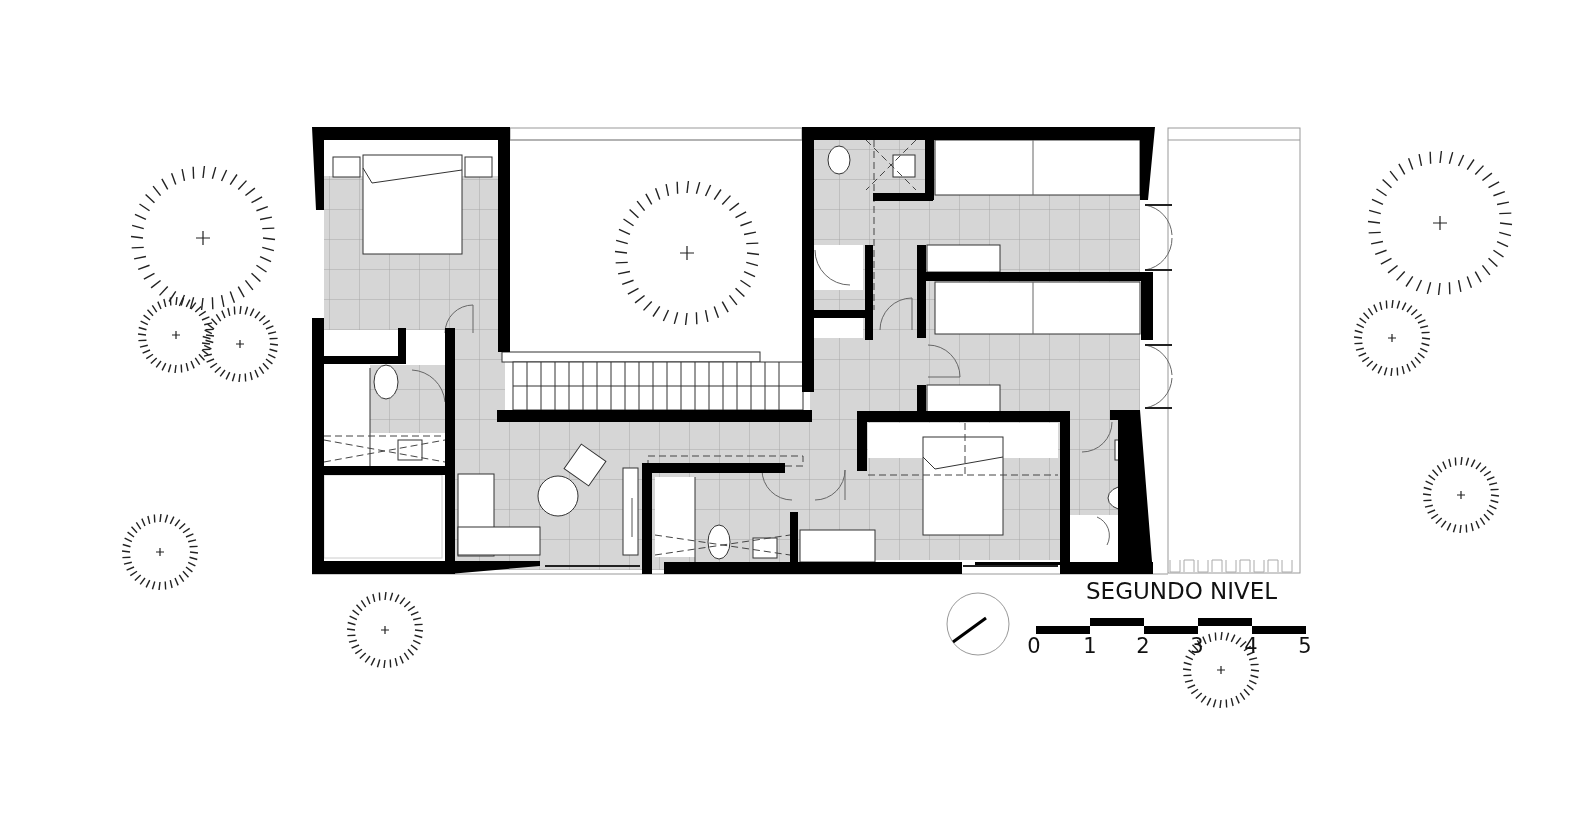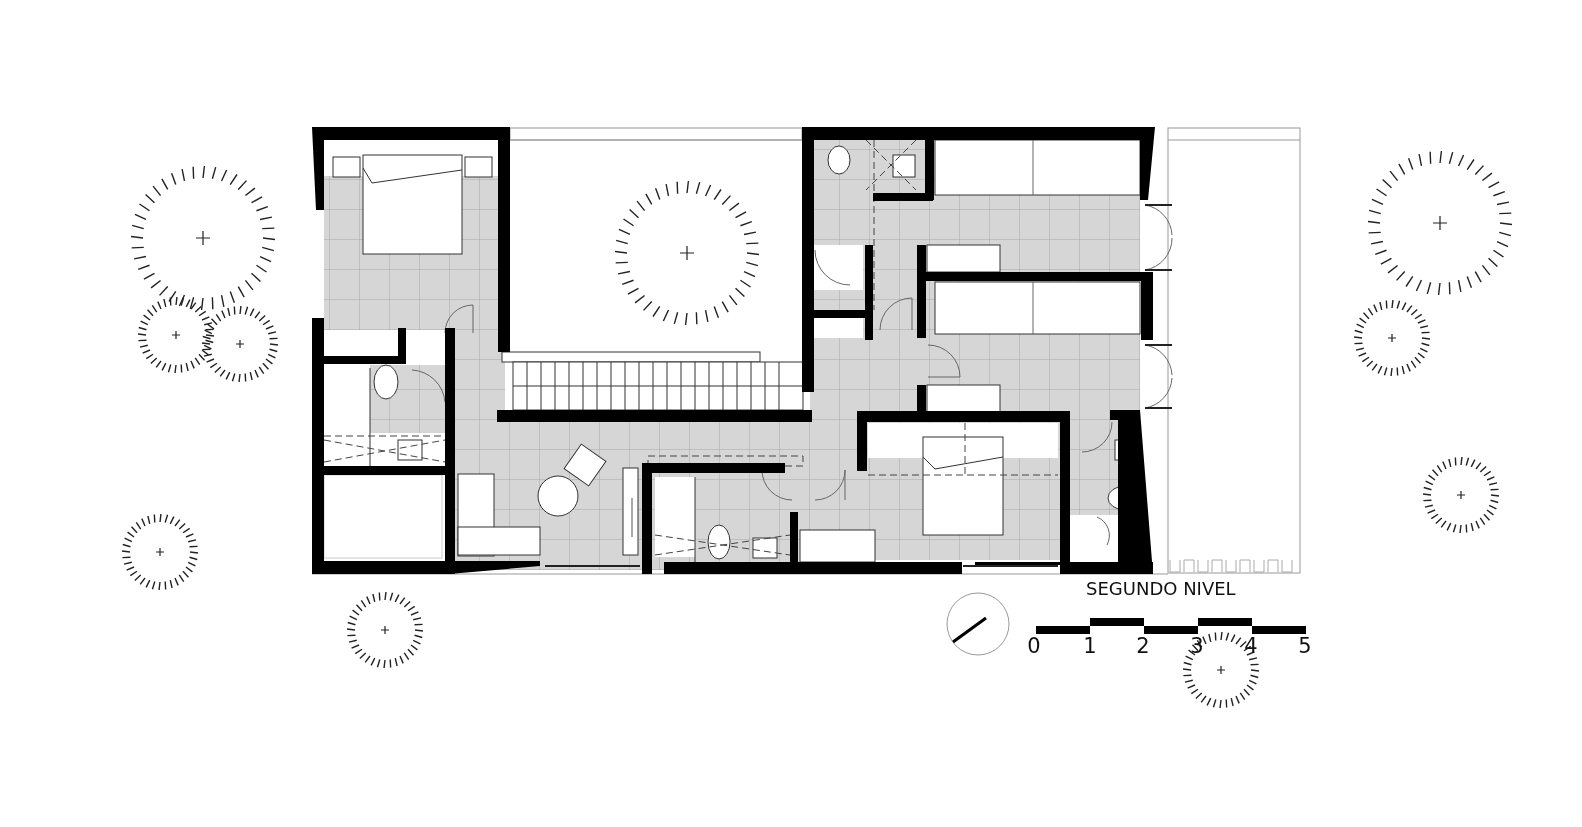--- a/index.html
+++ b/index.html
@@ -1,18 +1,18 @@
 <!DOCTYPE html>
 <html><head>
 <meta charset="utf-8">
 <style>
   html, body { margin: 0; padding: 0; background: #ffffff; }
   body { width: 1582px; height: 827px; position: relative; overflow: hidden; font-family: "DejaVu Sans", sans-serif; }
   #plan { position: absolute; left: 0; top: 0; }
-  .title { position: absolute; left: 1086px; top: 578px; font-family: "DejaVu Sans", sans-serif; font-size: 18px; color: #111; letter-spacing: 0px; white-space: nowrap; }
+  .title { position: absolute; left: 1086px; top: 578px; font-family: "DejaVu Sans", sans-serif; font-size: 23px; color: #111; letter-spacing: 0px; white-space: nowrap; }
   .tick-label { position: absolute; top: 634px; font-family: "DejaVu Sans", sans-serif; font-size: 21px; color: #111; transform: translateX(-50%); }
 </style>
 </head>
 <body>
 
 <svg id="plan" width="1582" height="827" viewBox="0 0 1582 827" xmlns="http://www.w3.org/2000/svg">
   <defs>
     <pattern id="tiles" x="0" y="0" width="30" height="30" patternUnits="userSpaceOnUse">
       <rect width="30" height="30" fill="#d6d6d6"></rect>
       <path d="M30 0 V30 M0 30 H30" stroke="#a8a8a8" stroke-width="1"></path>

